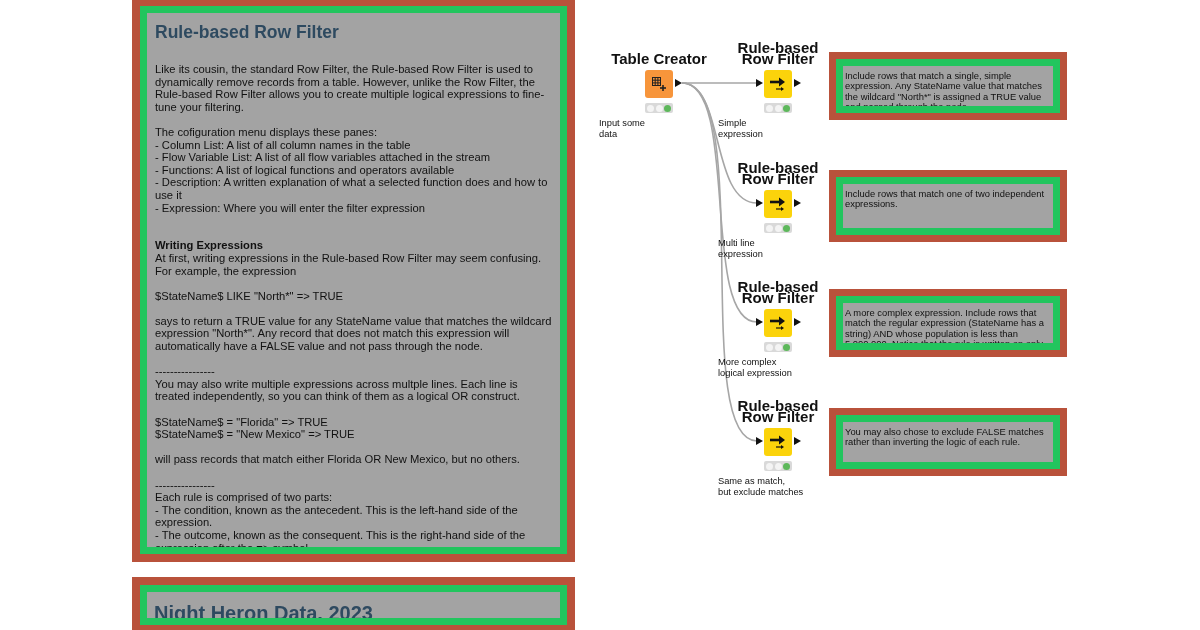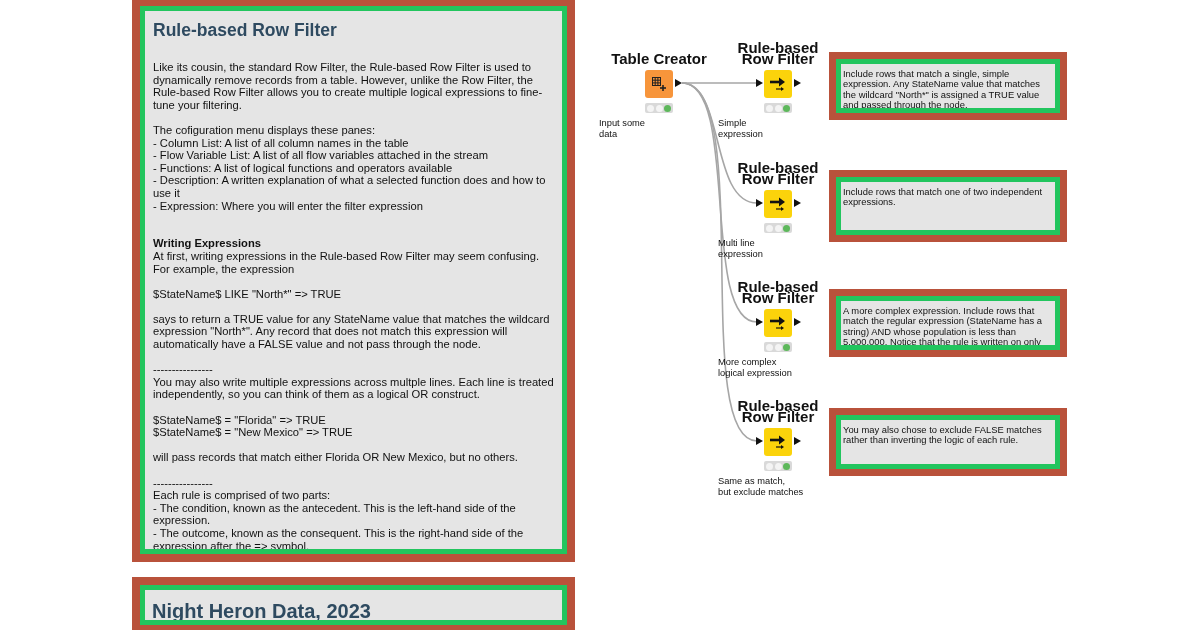--- a/index.html
+++ b/index.html
@@ -11,22 +11,22 @@
   }
   .annot {
     position:absolute;
     box-sizing:border-box;
     background:#b9523b;
     padding:7px;
   }
   .annot-inner {
     box-sizing:border-box;
     width:100%; height:100%;
-    background:#e5e5e5;
-    border:5px solid #22c55e;
+    background:#a3a3a3;
+    border:7px solid #22c55e;
     overflow:hidden;
   }
   #main-annot { left:132px; top:-2px; width:443px; height:564px; padding:8px; }
   #main-annot .annot-inner { padding:8px 7px 0 8px; }
   .main-title {
     font-family:"Liberation Sans", sans-serif;
     font-weight:bold; font-size:17.5px; color:#2e4a60;
     margin:0; line-height:22px;
   }
   .main-body {

